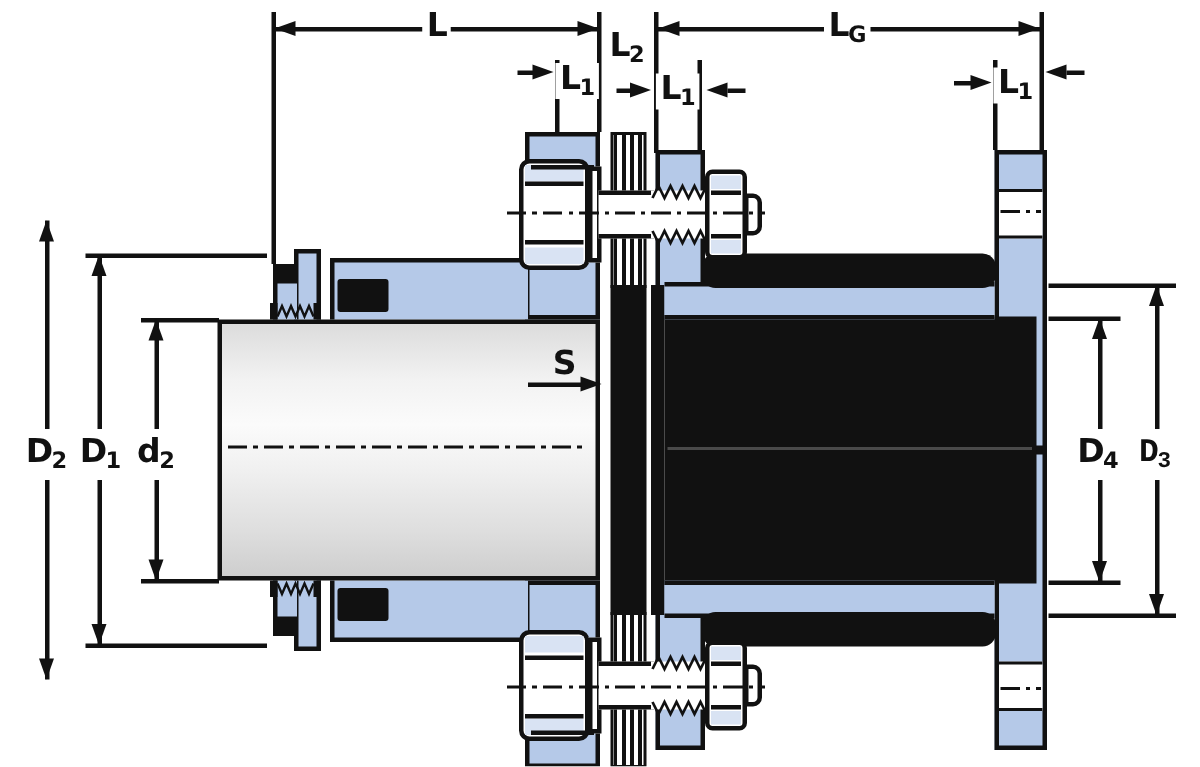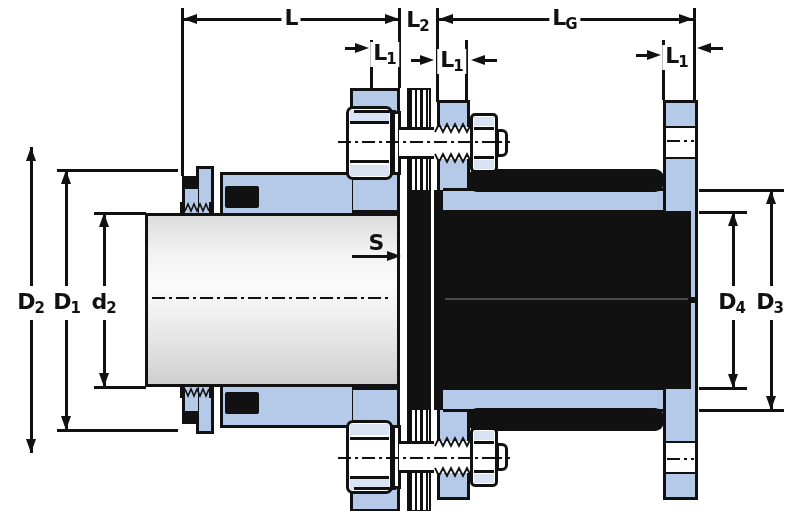--- a/index.html
+++ b/index.html
@@ -102,21 +102,21 @@
   <div class="hline" style="left:182px;top:18px;width:218px;"></div>
   <div class="tri l" style="left:183px;top:14px;"></div>
   <div class="tri r" style="left:385px;top:14px;"></div>
   <span class="dl" style="left:291px;top:7px;"><span>L</span><sub></sub></span>
 
   <div class="hline" style="left:437px;top:18px;width:257px;"></div>
   <div class="tri l" style="left:439px;top:14px;"></div>
   <div class="tri r" style="left:679px;top:14px;"></div>
   <span class="dl" style="left:565px;top:7px;"><span>L</span><sub>G</sub></span>
 
-  <span class="dl" style="left:418px;top:9px;"><span>L</span><sub>2</sub></span>
+  <span class="dl" style="left:418px;top:20px;"><span>L</span><sub>2</sub></span>
 
   <div class="hline" style="left:345px;top:47px;width:12px;"></div>
   <div class="tri r" style="left:355px;top:43px;"></div>
   <div class="hline" style="left:377px;top:46px;width:10px;"></div>
   <div class="tri r" style="left:385px;top:42px;"></div>
   <span class="dl" style="left:385px;top:42px;"><span>L</span><sub>1</sub></span>
 
   <div class="hline" style="left:411px;top:59px;width:11px;"></div>
   <div class="tri r" style="left:420px;top:55px;"></div>
   <div class="tri l" style="left:471px;top:55px;"></div>
@@ -158,21 +158,21 @@
   <div class="tri u" style="left:728px;top:212px;"></div>
   <div class="tri d" style="left:728px;top:374px;"></div>
   <span class="dl" style="left:732px;top:291px;"><span>D</span><sub>4</sub></span>
 
   <div class="hline" style="left:699px;top:189px;width:85px;"></div>
   <div class="hline" style="left:699px;top:409px;width:85px;"></div>
   <div class="vline" style="left:770px;top:190px;height:96px;"></div>
   <div class="vline" style="left:770px;top:320px;height:90px;"></div>
   <div class="tri u" style="left:766px;top:190px;"></div>
   <div class="tri d" style="left:766px;top:396px;"></div>
-  <span class="dl" style="left:770px;top:291px;"><span>D</span><sub>3</sub></span>
+  <span class="dl" style="left:770px;top:291px;font-family:Liberation Mono, monospace;"><span>D</span><sub>3</sub></span>
 
   <span class="dl" style="left:376px;top:232px;background:transparent;"><span>S</span><sub></sub></span>
   <div class="hline" style="left:352px;top:255px;width:36px;z-index:6;"></div>
   <div class="tri r" style="left:387px;top:251px;z-index:6;"></div>
 
 <div class="half" style="top: 300px; transform: scaleY(-1);">
 
     <div class="bb" style="left:663px;top:100px;width:35px;height:200px;"></div>
     <div class="abs" style="left:666px;top:126px;width:29px;height:33px;background:#fff;border-top:2.5px solid #111;border-bottom:2.5px solid #111;"></div>
     <div class="cl" style="left:667px;top:140px;width:27px;"></div>

